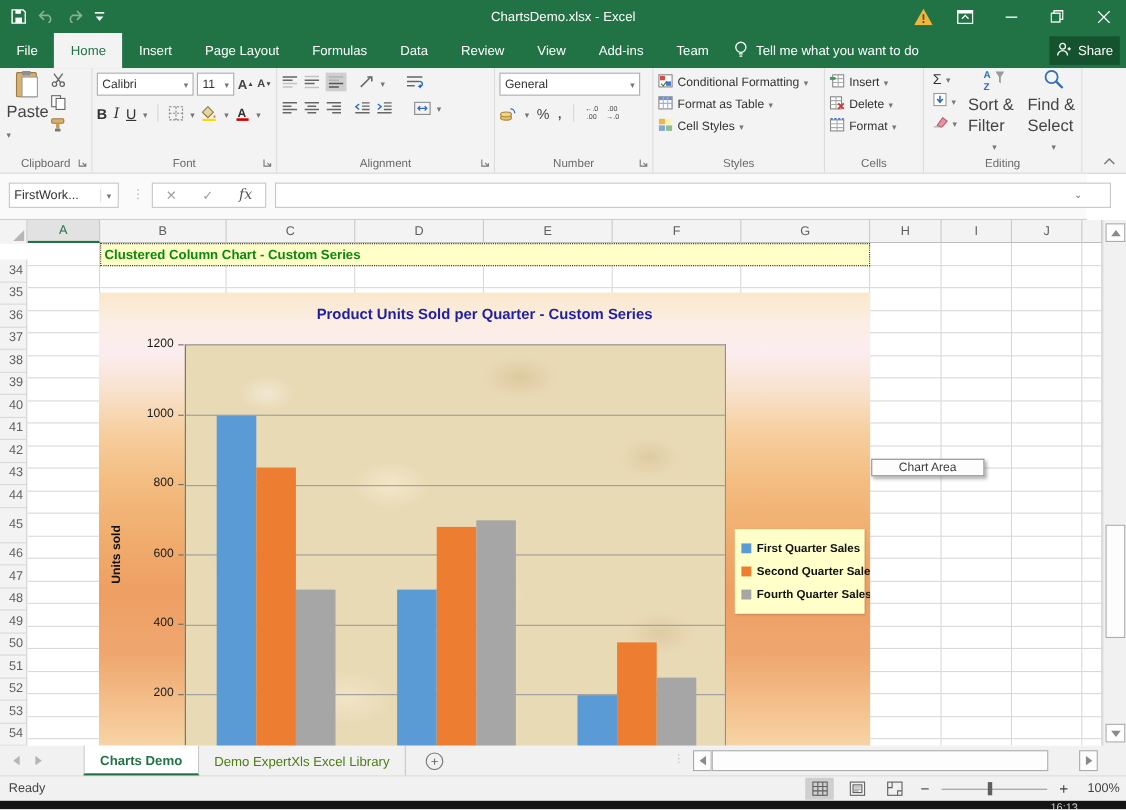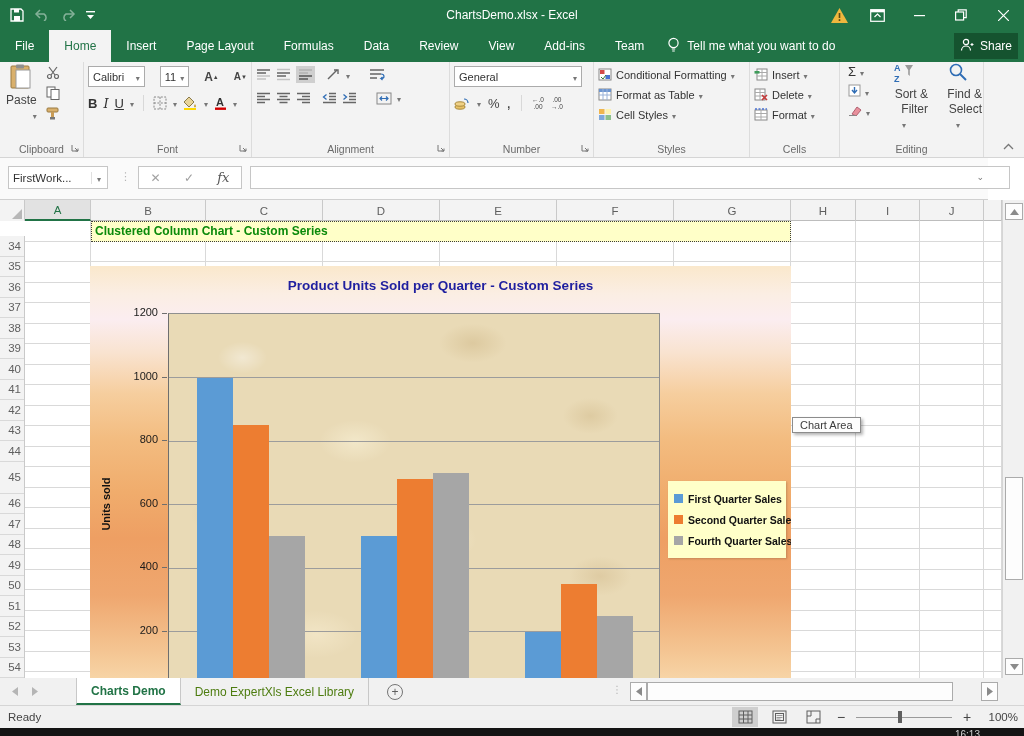--- a/index.html
+++ b/index.html
@@ -30,21 +30,21 @@
   .rgroup-label{position:absolute;bottom:2px;left:0;right:0;text-align:center;font-size:10.5px;color:#6a6a6a;}
   .launcher{position:absolute;right:2px;bottom:3px;width:10px;height:10px;}
   .launcher svg{display:block;}
   .gbody{position:absolute;left:0;top:0;right:0;bottom:17px;padding:4px 4px 0 4px;}
   .icon-btn{display:inline-flex;align-items:center;justify-content:center;color:#5b5b5b;}
   .caret::after{content:"▾";font-size:8px;color:#777;line-height:1;}
   .combo{display:flex;align-items:center;background:#fff;border:1px solid #ababab;height:21px;font-size:11px;color:#333;padding:0 4px;white-space:nowrap;}
   .combo .caret{margin-left:auto;padding-left:4px;}
   .vsep{width:1px;height:16px;background:#d8d8d8;margin:0 3px;flex:none;}
   .row{display:flex;align-items:center;}
-  .biglbl{font-size:12px;color:#444;text-align:right;line-height:1.25;}
+  .biglbl{font-size:15px;color:#444;text-align:left;line-height:1.25;}
   .stk{display:flex;align-items:center;gap:4px;height:20px;font-size:11px;color:#333;white-space:nowrap;}
   .ed-big{display:flex;flex-direction:column;align-items:center;width:52px;}
   .micro{font-size:6.5px;line-height:1.1;color:#444;text-align:center;}
   .selected-tool{background:#cfcfcf;}
   .collapse-chev{position:absolute;right:10px;bottom:4px;color:#777;}
 
   
   .fbar{position:absolute;left:0;top:158px;width:988px;height:42px;background:#fafafa;border-bottom:1px solid #d0d0d0;}
   .namebox{position:absolute;left:8px;top:8px;width:100px;height:23px;background:#fff;border:1px solid #c6c6c6;display:flex;align-items:center;font-size:11.5px;color:#333;padding:0 4px;}
   .namebox .caret{margin-left:auto;border-left:1px solid #e0e0e0;padding:0 2px 0 5px;}
@@ -85,21 +85,21 @@
       radial-gradient(50px 32px at 88% 72%, rgba(206,181,134,.4), transparent 62%),
       radial-gradient(70px 40px at 30% 88%, rgba(255,246,222,.38), transparent 60%);}
   .pgrid{position:absolute;left:0;right:0;height:1px;background:#9c9c9c;}
   .ptick{position:absolute;width:5px;height:1px;background:#6e6e6e;}
   .ticklbl{position:absolute;width:50px;text-align:right;font-size:11px;color:#1a1a1a;}
   .bar{position:absolute;}
   .yaxis-title{position:absolute;font-weight:bold;font-size:11px;color:#111;transform:rotate(-90deg);transform-origin:center;white-space:nowrap;}
   .legend{position:absolute;left:578px;top:215px;width:118px;background:#ffffc9;box-shadow:1px 1px 2px rgba(0,0,0,.18);padding:7px 6px;}
   .legend-item{display:flex;align-items:center;gap:5px;height:21px;font-size:10.5px;font-weight:bold;color:#111;white-space:nowrap;}
   .swatch{width:9px;height:9px;flex:none;}
-  .tooltip{position:absolute;left:767px;top:196px;background:#fdfdfd;border:1px solid #8c8c8c;box-shadow:2px 2px 3px rgba(0,0,0,.3);font-size:11px;color:#3c3c3c;padding:1px 7px;white-space:nowrap;text-align:center;}
+  .tooltip{position:absolute;left:767px;top:196px;background:#fdfdfd;border:1px solid #8c8c8c;box-shadow:2px 2px 3px rgba(0,0,0,.3);font-size:11px;color:#3c3c3c;padding:1px 24px;white-space:nowrap;text-align:center;}
 
   
   .vscroll{position:absolute;left:1002px;top:200px;width:22px;height:478px;background:#f1f1f1;border-left:1px solid #d5d5d5;}
   .vs-btn{position:absolute;left:2px;width:18px;height:17px;background:#fdfdfd;border:1px solid #ababab;display:flex;align-items:center;justify-content:center;}
   .vs-thumb{position:absolute;left:2px;width:18px;background:#fdfdfd;border:1px solid #ababab;}
 
   
   .tabbar{position:absolute;left:0;top:678px;width:1024px;height:28px;background:#f1f1f1;border-bottom:1px solid #d5d5d5;display:flex;align-items:stretch;}
   .nav-arrows{display:flex;align-items:center;gap:14px;padding:0 12px;}
   .stab{display:flex;align-items:center;padding:0 14px;font-size:12px;color:#4d7c0f;border-right:1px solid #c8c8c8;white-space:nowrap;}
@@ -266,21 +266,21 @@
       <div class="rgroup-label">Clipboard</div>
       <span class="launcher">
           <svg width="9" height="9" viewBox="0 0 9 9">
             <path d="M1 1 v6 h6 M4 4 l3 3 M7 4.5 V7 H4.5" stroke="#777" fill="none"></path>
           </svg>
         </span>
     </div>
 
     <div class="rgroup" style="width:168px;">
       <div class="gbody">
-        <div class="row" style="gap:15px;">
+        <div class="row" style="gap:3px;">
           <div class="combo" style="width:94px;">
               <span>Calibri</span>
               <span class="caret"></span>
             </div>
           <div class="combo" style="width:36px;">
               <span>11</span>
               <span class="caret"></span>
             </div>
           <span class="icon-btn" style="font-size:12px;font-weight:bold;color:#444;">A<sup style="font-size:6px;">▲</sup></span>
           <span class="icon-btn" style="font-size:10px;font-weight:bold;color:#444;">A<sup style="font-size:6px;">▼</sup></span>

